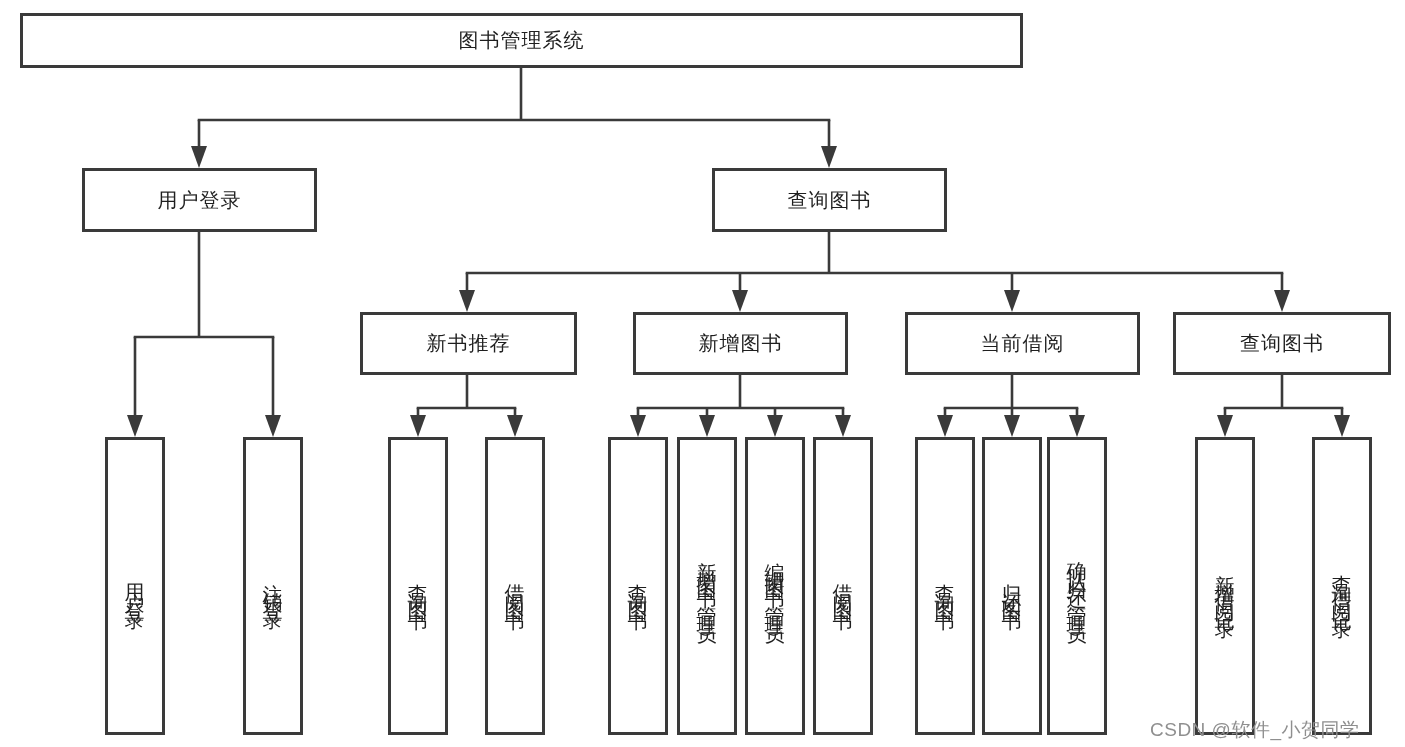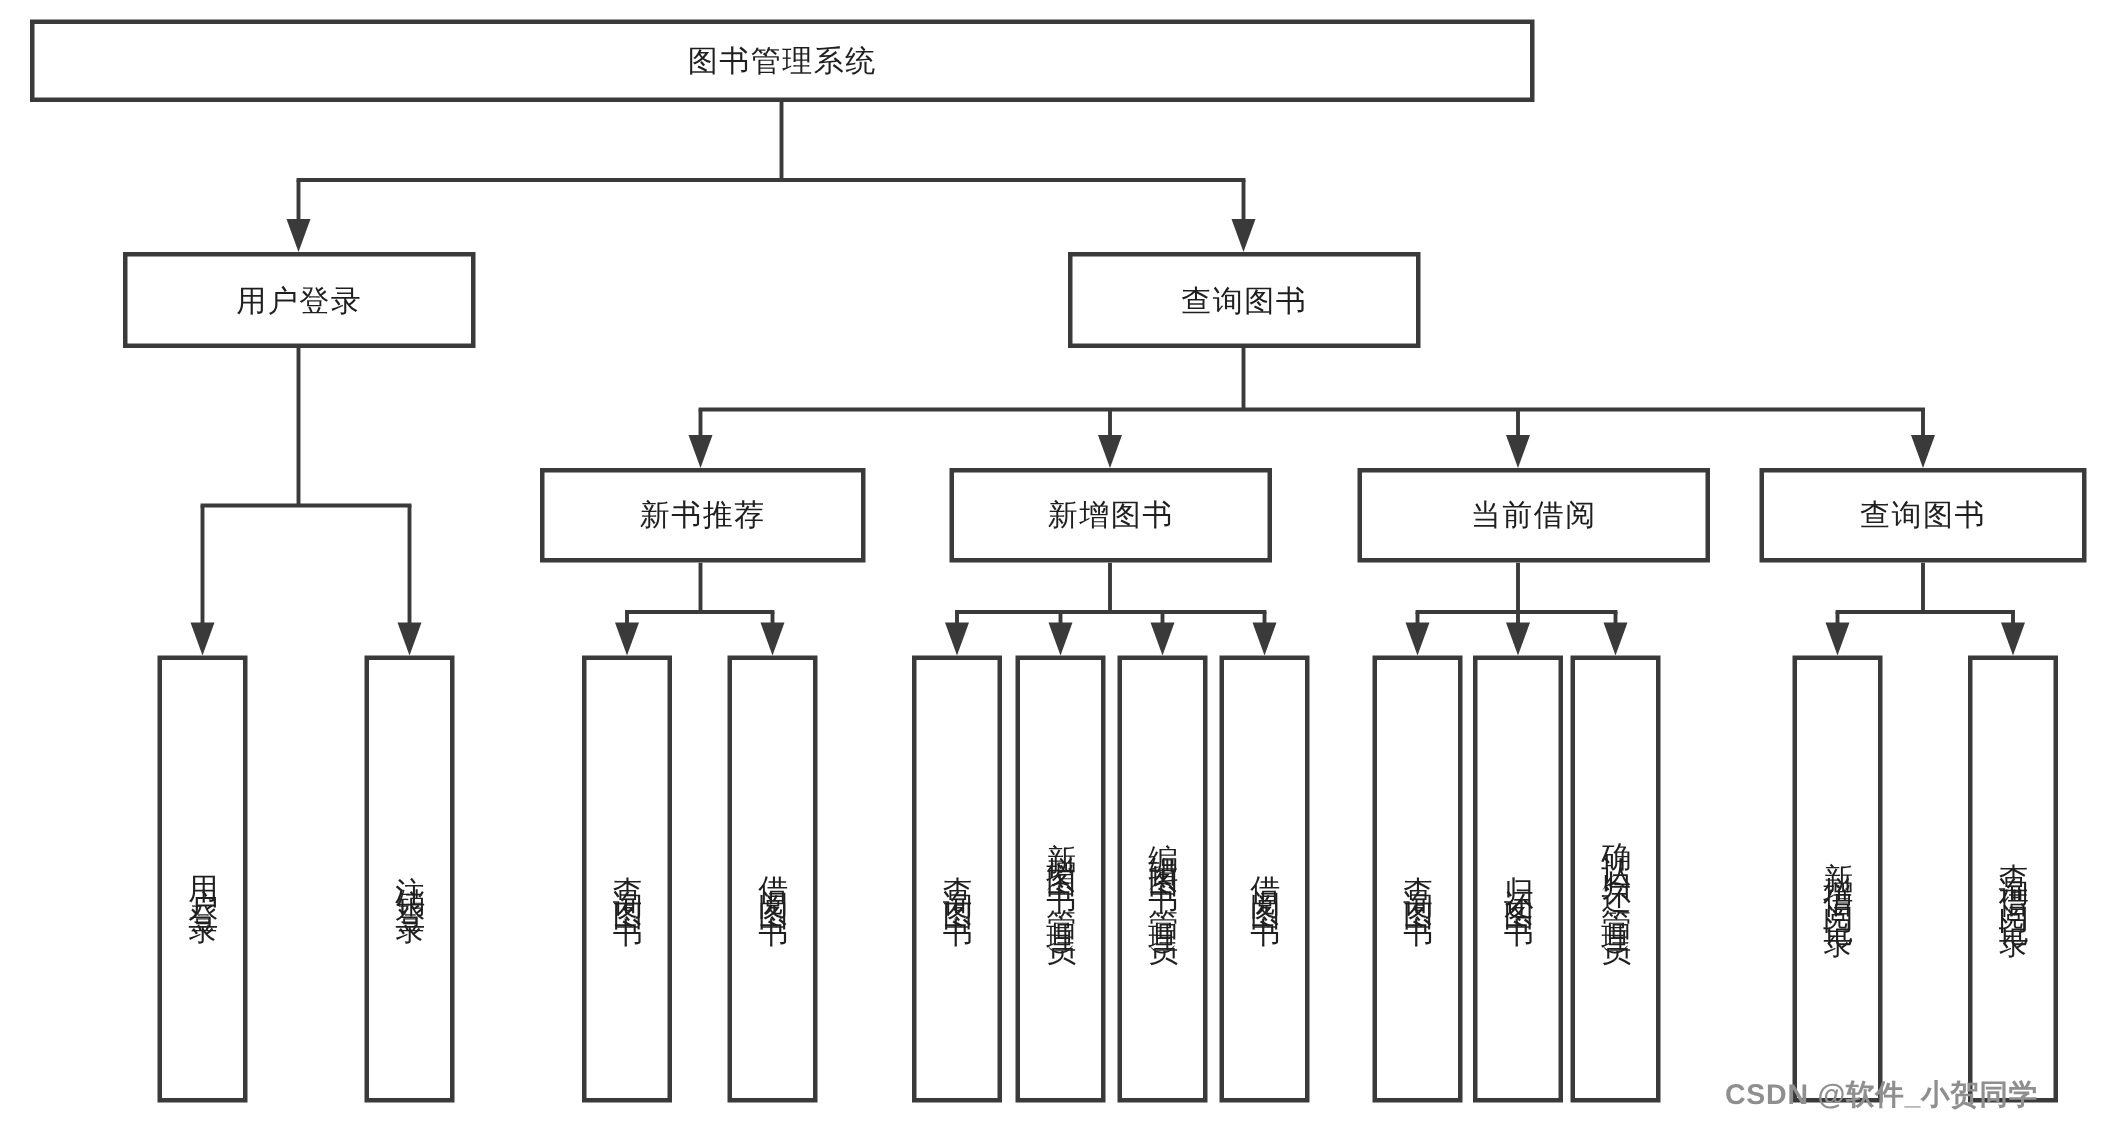--- a/index.html
+++ b/index.html
@@ -48,21 +48,20 @@
     letter-spacing: 9px;
   }
   .watermark {
     position: absolute;
     left: 1150px; top: 717px;
     font-size: 19px;
     letter-spacing: 0.5px;
     color: var(--wm-color);
     z-index: 3;
     white-space: nowrap;
-    font-weight: bold;
   }
 </style>
 </head>
 <body>
 
 <div class="canvas">
 
   <svg class="connectors" viewBox="0 0 1405 747" xmlns="http://www.w3.org/2000/svg">
 
     <line x1="521" y1="68" x2="521" y2="120"></line>

